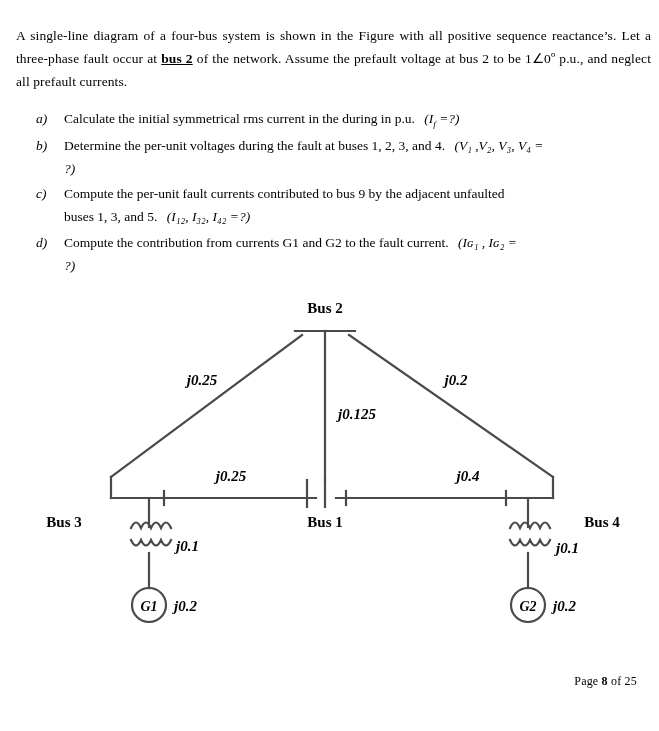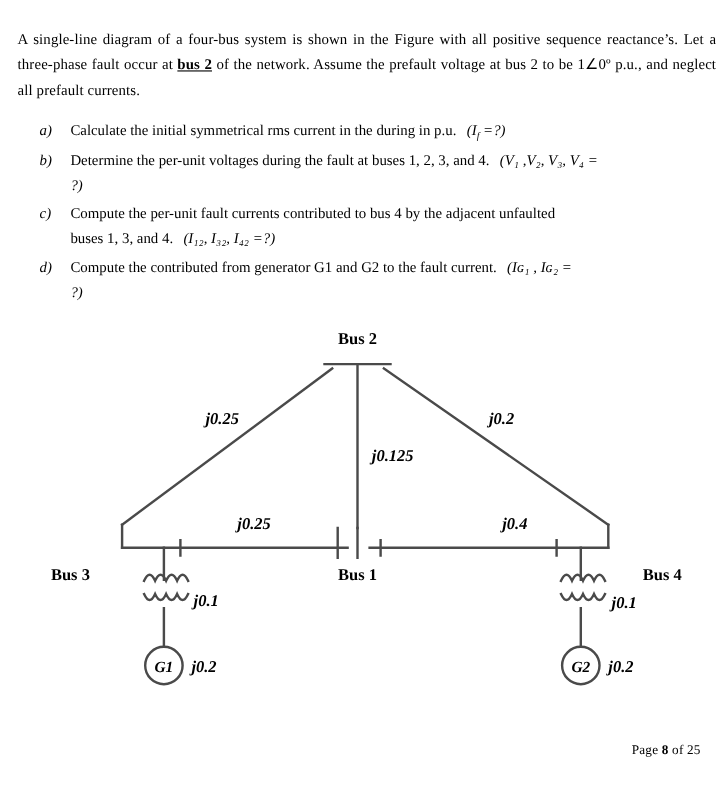--- a/index.html
+++ b/index.html
@@ -90,28 +90,28 @@
     </li>
     <li>
       <span class="marker">b)</span>
       <span>Determine the per-unit voltages during the fault at buses 1, 2, 3, and 4.</span>
       <span class="mathit sp">(V₁ ,V₂, V₃, V₄ =</span>
       <br>
       <span class="mathit">?)</span>
     </li>
     <li>
       <span class="marker">c)</span>
-      <span>Compute the per-unit fault currents contributed to bus 4 by the adjacent unfaulted</span>
+      <span>Compute the per-unit fault currents contributed to bus 9 by the adjacent unfaulted</span>
       <br>
-      <span>buses 1, 3, and 4.</span>
+      <span>buses 1, 3, and 5.</span>
       <span class="mathit sp">(I₁₂, I₃₂, I₄₂ =?)</span>
     </li>
     <li>
       <span class="marker">d)</span>
-      <span>Compute the contributed from generator G1 and G2 to the fault current.</span>
+      <span>Compute the contribution from currents G1 and G2 to the fault current.</span>
       <span class="mathit sp">(Iɢ₁ , Iɢ₂ =</span>
       <br>
       <span class="mathit">?)</span>
     </li>
   </ol>
 
   <div class="figure">
     <svg width="625" height="380" viewBox="0 0 625 380" xmlns="http://www.w3.org/2000/svg">
       <g fill="none" stroke="#4a4a4a" stroke-width="2.2" stroke-linecap="square">
 

